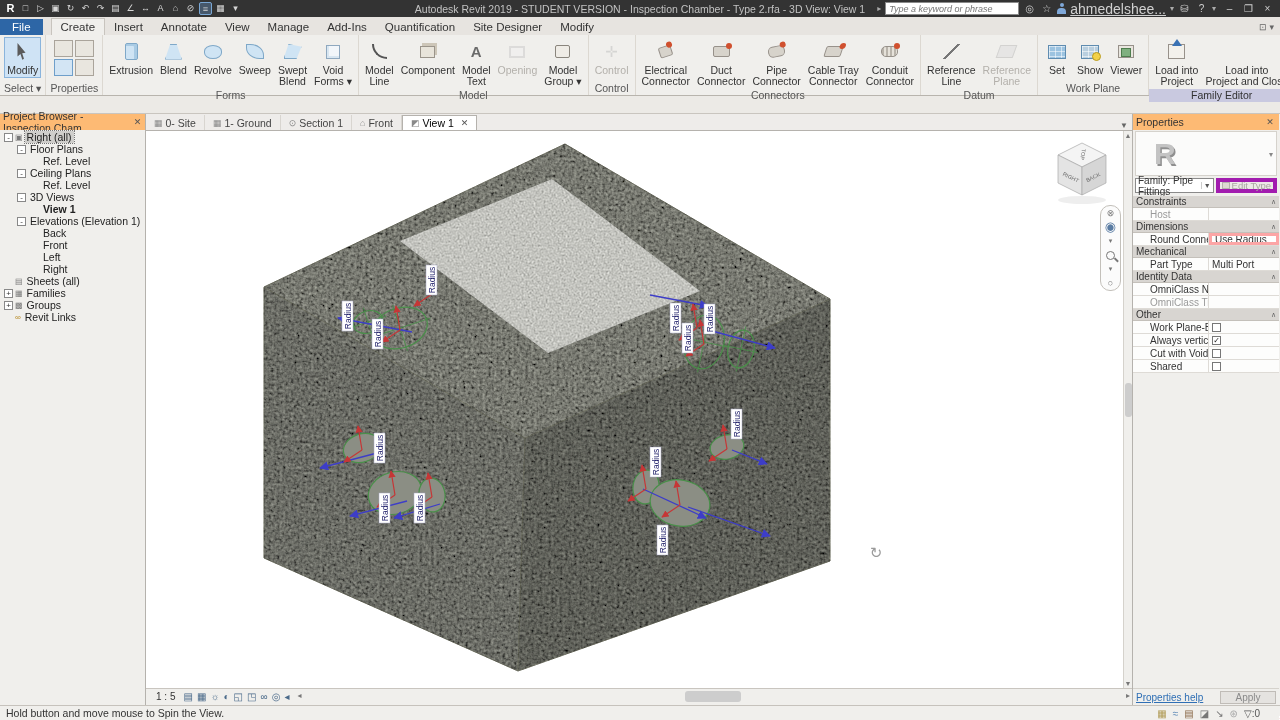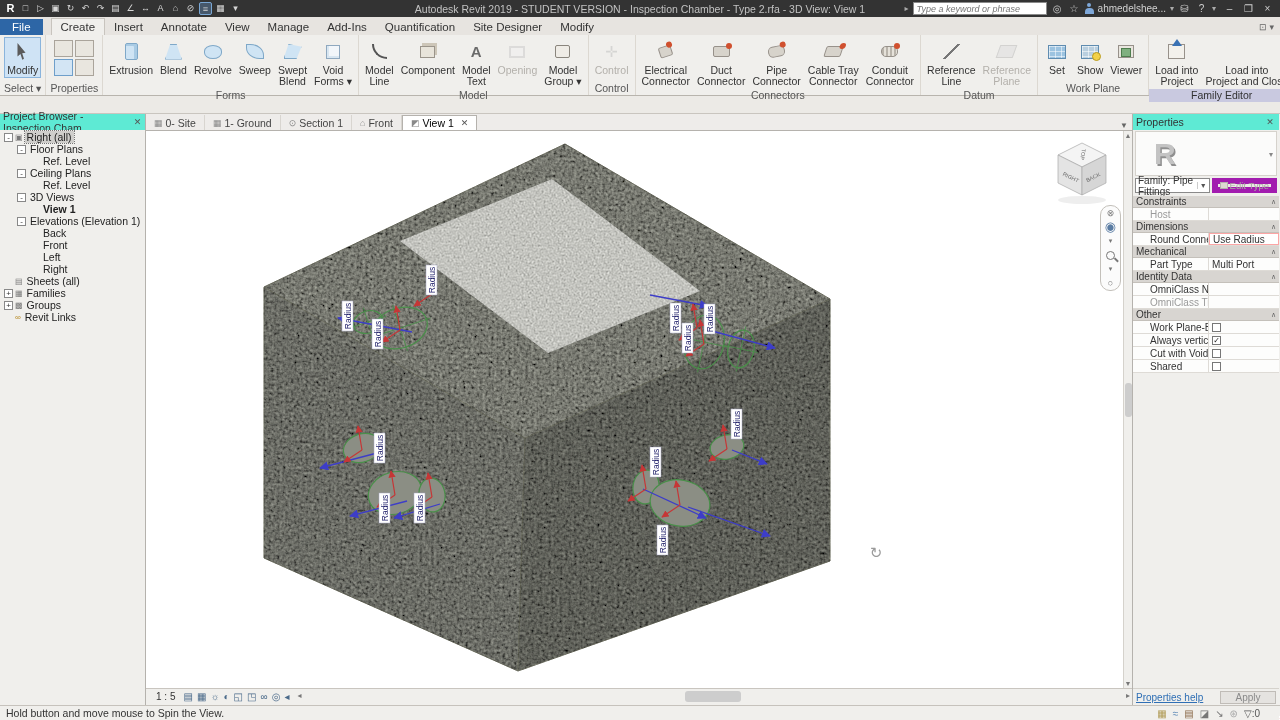--- a/index.html
+++ b/index.html
@@ -13,21 +13,21 @@
   .qi.hl{border:1px solid #7aa7d4;background:#47586b;border-radius:2px;}
   .title-text{position:absolute;left:50%;transform:translateX(-50%);font-size:10.5px;color:#c2c2c2;white-space:nowrap;}
   .tb-right{margin-left:auto;display:flex;align-items:center;gap:4px;padding-right:3px;}
   .tb-caret{font-size:8px;color:#aaa;}
   .search{width:134px;height:13px;border:1px solid #8a8a8a;background:#fff;color:#555;
     font-style:italic;font-size:9px;font-family:"Liberation Sans",sans-serif;padding:0 3px;}
   .tbi{font-size:10px;color:#cfcfcf;min-width:13px;text-align:center;}
   .person{display:inline-block;width:9px;height:11px;position:relative;}
   .person::before{content:"";position:absolute;left:2.5px;top:0;width:4px;height:4px;border-radius:50%;background:#7fa8d9;}
   .person::after{content:"";position:absolute;left:0;top:4.5px;width:9px;height:6px;border-radius:4px 4px 0 0;background:#7fa8d9;}
-  .username{font-size:10px;color:#d0d0d0;}
+  .username{font-size:14px;color:#d0d0d0;text-decoration:underline;}
   .win-btns{display:flex;}
   .win-btns span{width:19px;text-align:center;font-size:10px;color:#cfcfcf;}
   
   .tabrow{height:18px;background:#e7e4e0;display:flex;align-items:flex-end;}
   .rtab{padding:2px 9px 2px 9px;font-size:11.5px;color:#333;white-space:nowrap;}
   .rtab.file{background:#2d66a6;color:#fff;margin-right:8px;padding:2px 12px;}
   .rtab.active{background:#f0efec;border:1px solid #c8c4be;border-bottom:none;}
   .tabrow-end{margin-left:auto;display:flex;gap:3px;padding:0 6px 3px 0;color:#666;font-size:9px;}
   
   .ribbon{height:61px;background:#f0efec;display:flex;border-bottom:1px solid #b8b4ad;}
@@ -75,21 +75,21 @@
   .i-viewer{width:16px;height:13px;background:#e9e6df;border:1px solid #97918a;position:relative;}
   .i-viewer::after{content:"";position:absolute;left:2px;top:2px;width:8px;height:7px;background:#7fb07f;border:1px solid #4e7d4e;}
   .i-load{width:17px;height:15px;border:1px solid #97918a;background:#f3f1ec;position:relative;}
   .i-load::before{content:"";position:absolute;left:3px;top:-6px;width:0;height:0;
     border-left:5px solid transparent;border-right:5px solid transparent;border-bottom:7px solid #3a72b4;}
   .i-loadclose::after{content:"×";position:absolute;right:-5px;bottom:-5px;font-size:10px;font-weight:bold;color:#c33;background:#fff;line-height:9px;}
   
   .optionsbar{height:18px;background:#eceae6;border-bottom:1px solid #c9c5bf;}
   
   .main{display:flex;height:591px;}
-  .panel-header{height:16px;display:flex;align-items:center;padding:0 3px;font-size:10.5px;color:#333;background:#5eead4;}
+  .panel-header{height:16px;display:flex;align-items:center;padding:0 3px;font-size:10.5px;color:#333;background:#fdba74;}
   .panel-header .x{margin-left:auto;font-size:9px;color:#555;width:12px;text-align:center;}
   
   .browser{width:146px;background:#f0efec;border-right:1px solid #b5b2ad;display:flex;flex-direction:column;}
   .tree{flex:1;background:#f0efec;padding-top:1px;overflow:hidden;}
   .trow{height:12px;display:flex;align-items:center;white-space:nowrap;}
   .texp{width:9px;height:9px;border:1px solid #888;background:#fff;font-size:8px;line-height:7px;text-align:center;color:#333;margin-right:2px;flex:none;}
   .tico{font-size:8px;margin-right:2px;color:#777;flex:none;}
   .tlabel{font-size:10.5px;color:#222;padding:0 2px;}
   .tlabel.bold{font-weight:bold;}
   .tlabel.sel{background:#cfcecb;outline:1px dotted #777;}
@@ -120,30 +120,30 @@
   .hscroll .thumb{position:absolute;top:2px;left:390px;width:56px;height:11px;background:#cdcdcd;border-radius:3px;}
   .hscroll .arr{position:absolute;top:2px;font-size:8px;color:#777;}
   
   .props{width:147px;background:#f0efec;border-left:1px solid #b5b2ad;display:flex;flex-direction:column;}
   .type-thumb{height:45px;background:#fbfbfa;border:1px solid #d5d2cc;margin:1px 2px 0 2px;display:flex;align-items:center;position:relative;}
   .type-thumb .bigR{font-size:30px;font-weight:bold;color:#c3c3c3;text-shadow:1.5px 1.5px 0 #8f8f8f;margin-left:18px;line-height:30px;}
   .type-thumb .dd{position:absolute;right:3px;top:18px;font-size:8px;color:#888;}
   .famrow{display:flex;align-items:center;gap:2px;padding:2px 2px;}
   .famcombo{flex:1;height:15px;border:1px solid #8a8a8a;background:#fff;display:flex;align-items:center;font-size:10px;padding:0 2px;}
   .famcombo .dd{margin-left:auto;font-size:7px;color:#555;border-left:1px solid #ccc;padding-left:2px;}
-  .edittype{height:15px;border:6px solid #a21caf;background:#eceae6;color:#a9a6a1;font-size:9.5px;display:flex;align-items:center;gap:2px;padding:0 2px;}
+  .edittype{height:15px;border:4px solid #a21caf;background:#eceae6;color:#a9a6a1;font-size:9.5px;display:flex;align-items:center;gap:2px;padding:0 2px;}
   .edittype .eico{width:8px;height:7px;border:1px solid #b5b2ad;background:#ddd9d2;}
   .pgrid{margin-top:1px;}
   .psec{height:12px;background:#d8d5d1;border-bottom:1px solid #c4c0ba;display:flex;align-items:center;padding:0 3px;font-size:10px;color:#333;}
   .psec .car{margin-left:auto;font-size:7px;color:#666;}
   .prow{height:13px;display:flex;border-bottom:1px solid #dedbd6;background:#fdfdfc;font-size:10px;}
   .plabel{width:76px;padding:1px 17px;border-right:1px solid #dedbd6;color:#333;white-space:nowrap;overflow:hidden;}
   .plabel.gray{color:#9a9a9a;}
   .pvalue{flex:1;padding:1px 3px;white-space:nowrap;overflow:hidden;display:flex;align-items:center;}
-  .pvalue.edit{border:1px solid #fca5a5;background:#fff;}
+  .pvalue.edit{border:3px solid #fca5a5;background:#fff;}
   .cb{width:9px;height:9px;border:1px solid #777;background:#fff;font-size:8px;line-height:8px;text-align:center;color:#222;}
   .props-bottom{margin-top:auto;height:17px;display:flex;align-items:center;border-top:1px solid #d5d2cc;padding:0 3px;}
   .help-link{color:#2f6fb5;text-decoration:underline;font-size:10px;}
   .apply-btn{margin-left:auto;width:56px;height:13px;background:#e5e3e0;border:1px solid #c0bcb7;color:#8a8a8a;font-size:10px;text-align:center;line-height:12px;}
   
   .statusbar{height:15px;background:#f0efec;border-top:1px solid #c6c2bc;display:flex;align-items:center;padding:0 6px;font-size:10.5px;color:#333;}
   .sb-right{margin-left:auto;display:flex;align-items:center;gap:6px;padding-right:14px;}
   .sbi{font-size:10px;}
   .sb-filter{display:flex;align-items:center;font-size:10px;color:#555;}
 </style>

